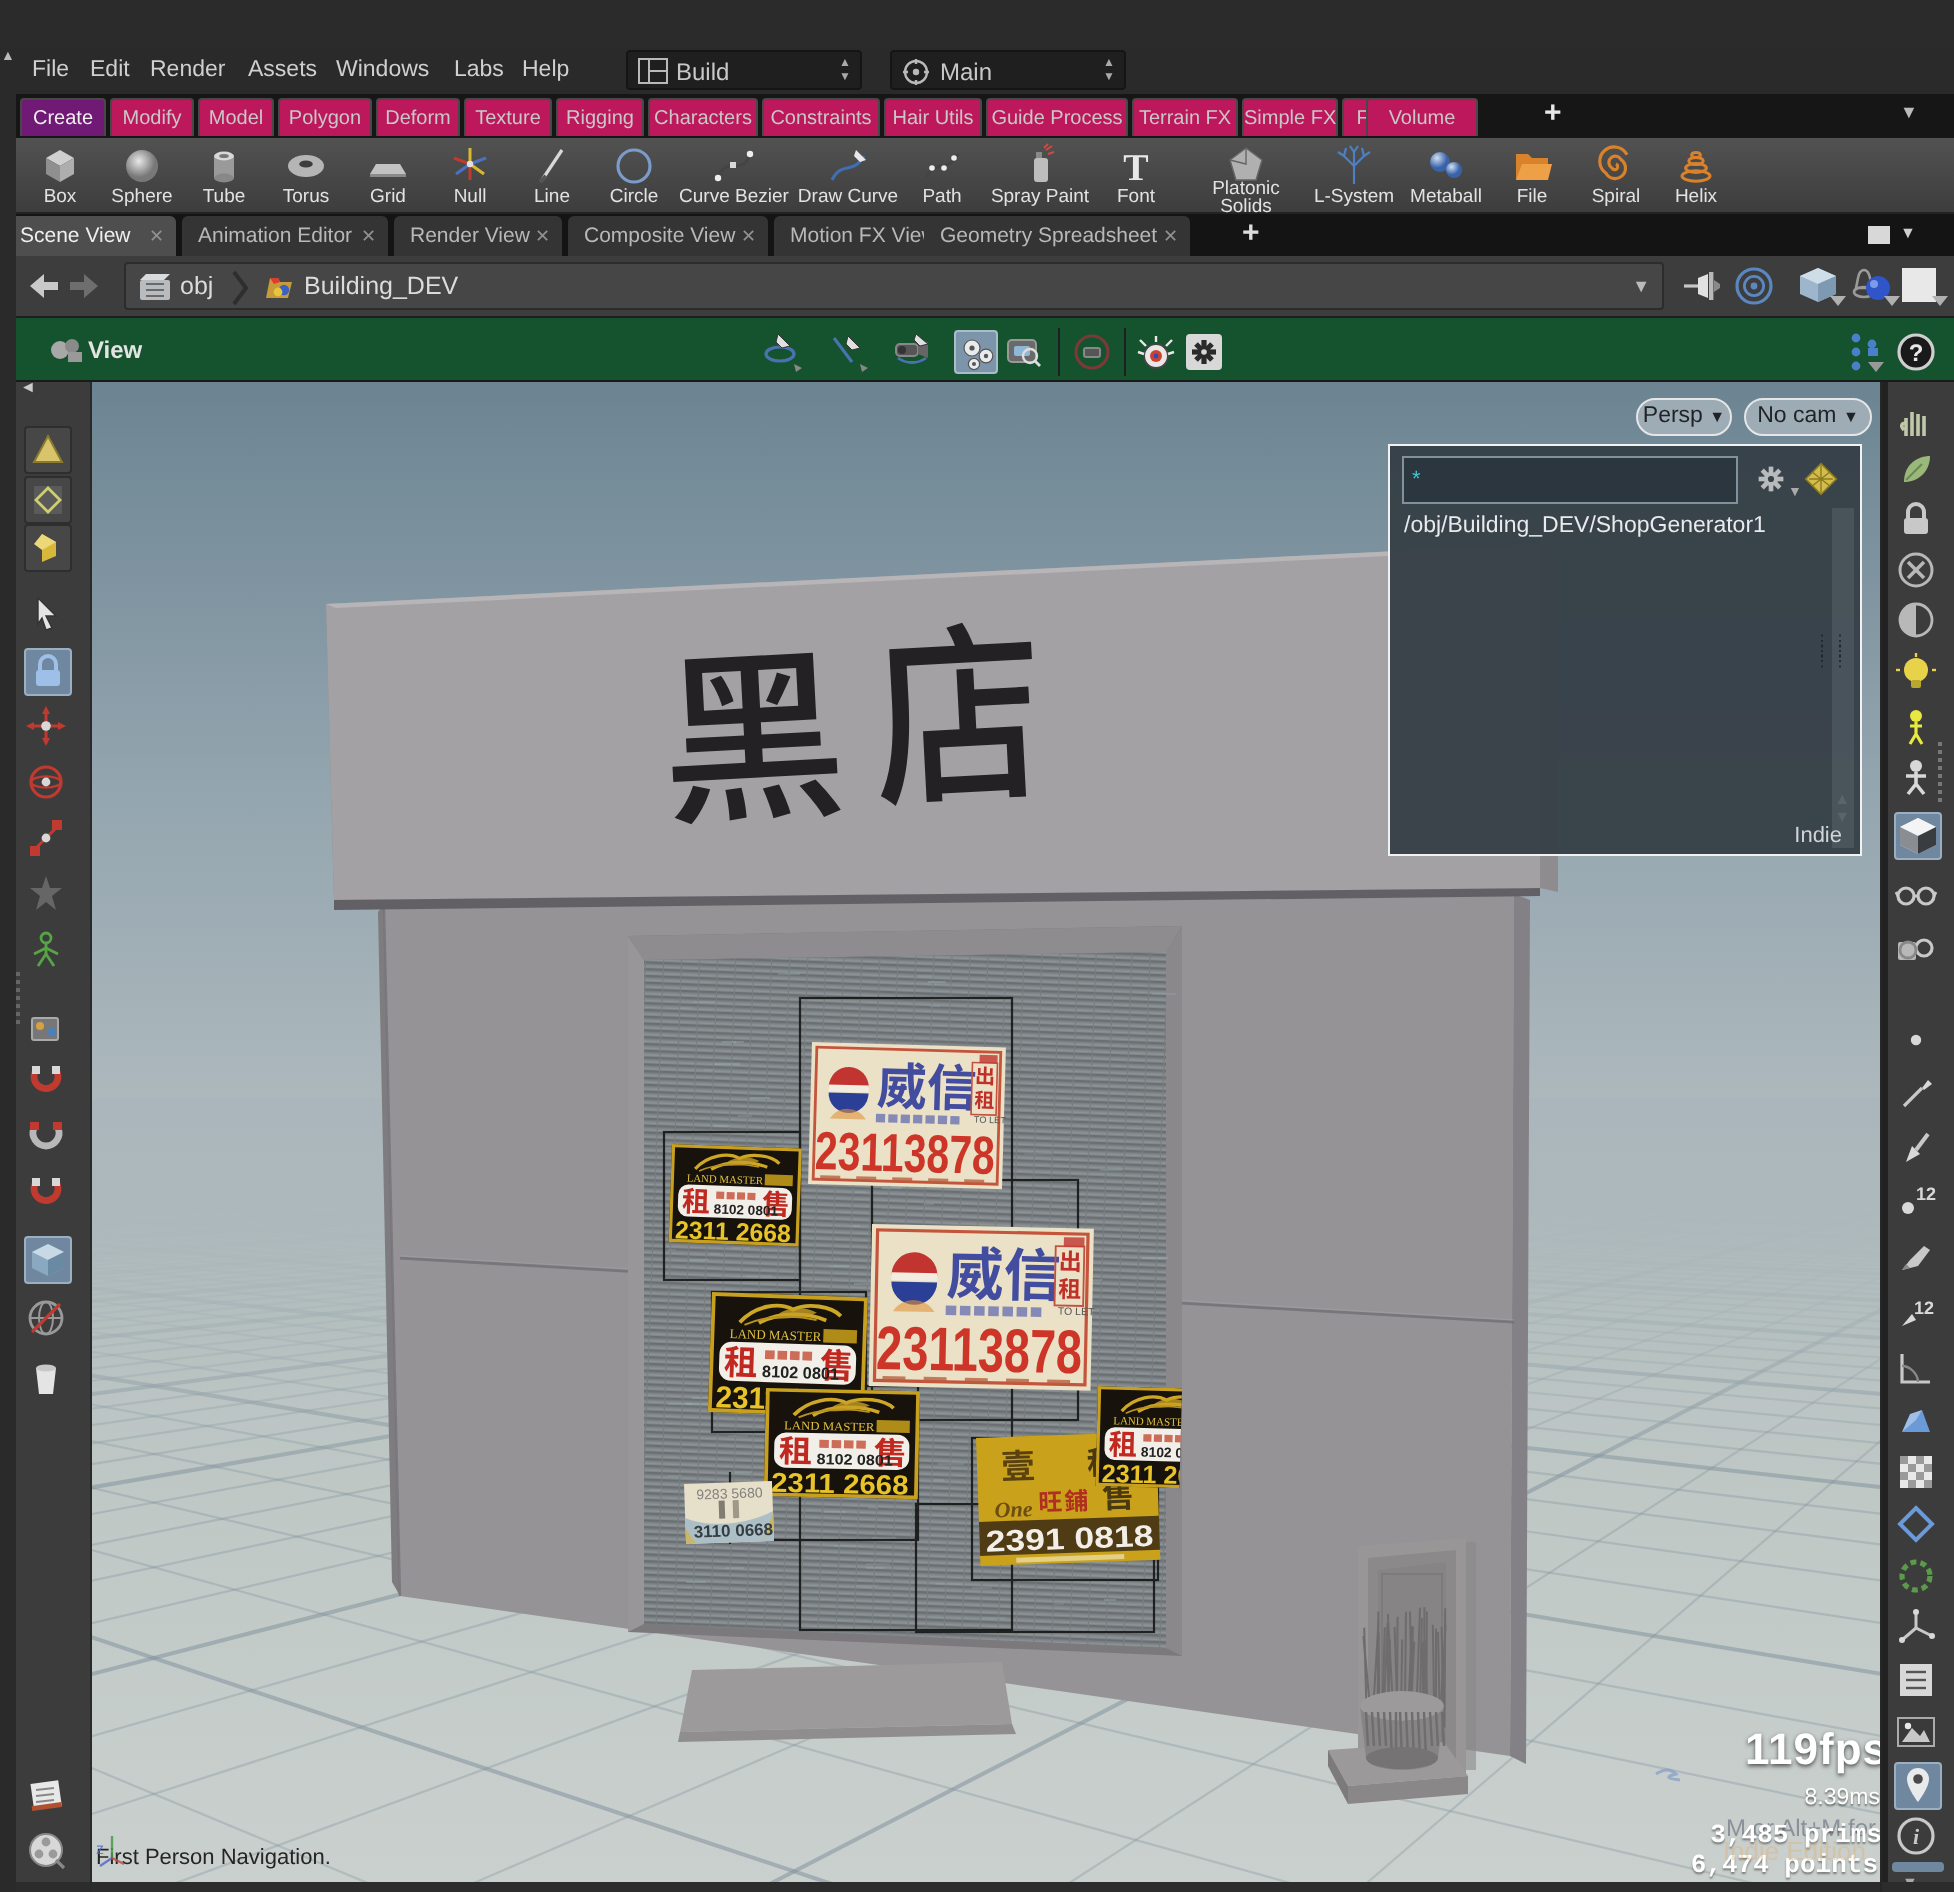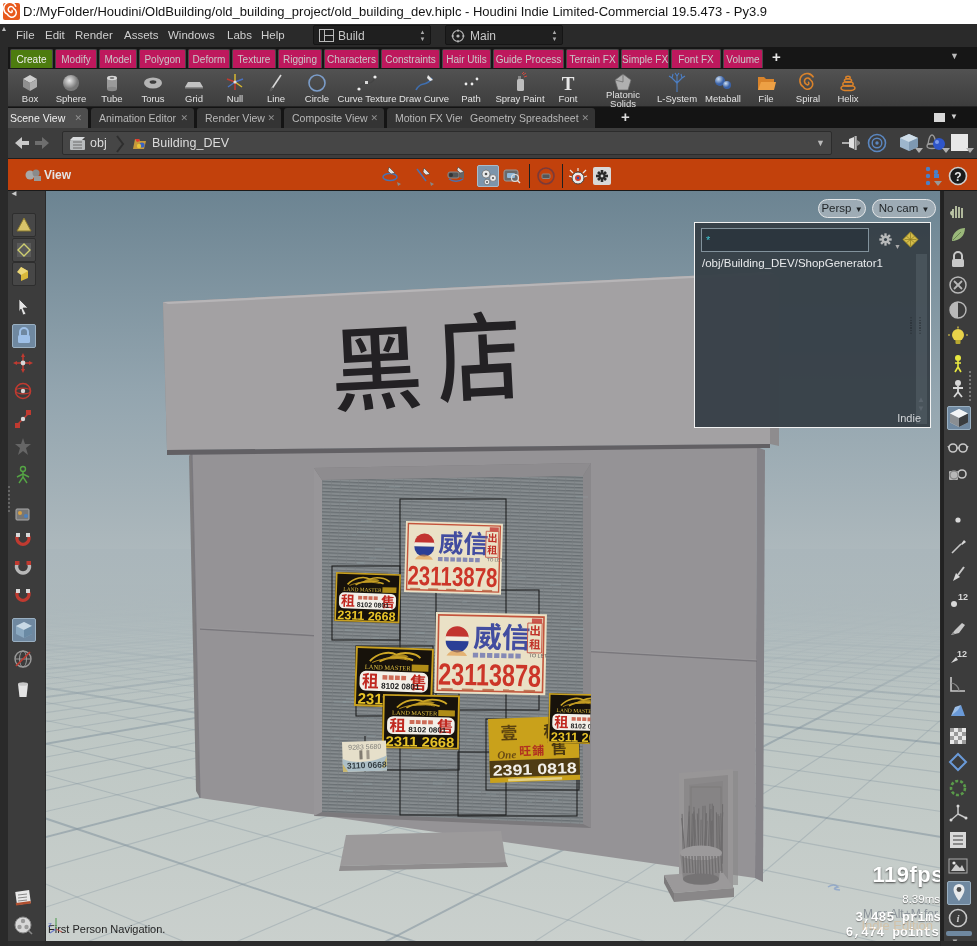--- a/index.html
+++ b/index.html
@@ -8,53 +8,47 @@
 #titlebar{left:0;top:0;width:977px;height:24px;background:#ffffff;color:#141414;font-size:13px}
 #titlebar .t{position:absolute;left:23px;top:4px;white-space:nowrap}
 #logo{position:absolute;left:3px;top:3px;width:17px;height:17px;background:#e8591c;border-radius:2px}
 #menubar{left:0;top:24px;width:977px;height:23px;background:#2a2a2a;color:#cfcfcf;font-size:11.5px}
 #menubar span.mi{position:absolute;top:5px}
 .combo{position:absolute;top:1px;height:20px;background:#1f1f1f;border:1px solid #151515;border-radius:2px;color:#c8c8c8}
 .combo .lbl{position:absolute;left:24px;top:3px;font-size:12px}
 .spin{position:absolute;right:3px;top:3px;width:9px;height:14px;color:#aaa;font-size:6px;line-height:7px;text-align:center}
 #shelftabs{left:0;top:47px;width:977px;height:22px;background:#161616;font-size:10px}
 .stab{position:absolute;top:2px;height:19px;background:#be185d;color:#c8c8c8;text-align:center;line-height:19px;border-radius:2px 2px 0 0;white-space:nowrap;overflow:hidden;border:1px solid #484848;border-bottom:none}
-.stab.act{background:#4d7c0f;color:#f0f0f0}
+.stab.act{background:#701a75;color:#f0f0f0}
 #shelftools{left:0;top:69px;width:977px;height:38px;background:linear-gradient(#525252,#3d3d3d);border-bottom:1px solid #232323}
 .tool{position:absolute;top:1px;width:56px;height:37px;color:#e2e2e2;font-size:9.5px;text-align:center}
 .tool .ic{position:absolute;left:0;right:0;top:1px;height:22px}
 .tool .lb{position:absolute;left:-8px;right:-8px;top:24px;line-height:9.5px}
 #panetabs{left:0;top:107px;width:977px;height:21px;background:#141414;font-size:10.5px}
 .ptab{position:absolute;top:1px;height:20px;background:#343434;color:#b8b8b8;line-height:20px;border-radius:3px 3px 0 0;white-space:nowrap;overflow:hidden}
 .ptab.act{background:#4e4e4e;color:#efefef}
 .ptab .x{position:absolute;right:6px;top:0px;font-size:9px;color:#909090}
 #pathbar{left:0;top:128px;width:977px;height:30px;background:#3d3d3d}
 #pathfield{position:absolute;left:62px;top:3px;width:770px;height:24px;background:#464646;border:1px solid #2c2c2c;border-radius:2px;color:#dcdcdc;font-size:12.5px}
-#viewbar{left:0;top:158px;width:977px;height:33px;background:#c2410c;border-top:1px solid #1e1e1e;border-bottom:1px solid #1a1a1a;color:#dedede}
+#viewbar{left:0;top:158px;width:977px;height:33px;background:#14532d;border-top:1px solid #1e1e1e;border-bottom:1px solid #1a1a1a;color:#dedede}
 #main{left:0;top:191px;width:977px;height:755px;background:#3c3c3c}
 #lefttool{position:absolute;left:0;top:0;width:46px;height:755px;background:#3c3c3c}
 #righttool{position:absolute;left:941px;top:0;width:56px;height:755px;background:#3c3c3c}
 #vp{position:absolute;left:46px;top:0;width:895px;height:755px;overflow:hidden}
 .pill{position:absolute;height:19px;border:1px solid #e4e6e8;border-radius:10px;background:rgba(196,203,208,.55);color:#1f2326;font-size:11.5px;text-align:center;line-height:17px}
 #opanel{position:absolute;left:648px;top:31px;width:237px;height:206px;background:rgba(54,64,71,.96);border:1.5px solid #f2f2f2}
 #osearch{position:absolute;left:6px;top:5px;width:168px;height:24px;background:#2c363e;border:1px solid #82929c;color:#3fc6d4;font-size:11px;padding:2px 4px}
 #opath{position:absolute;left:7px;top:34px;color:#e8eaec;font-size:11.5px}
 #oscroll{position:absolute;right:3px;top:31px;width:11px;bottom:3px;background:rgba(120,132,140,.25)}
 #oindie{position:absolute;right:9px;bottom:3px;color:#d2d5d8;font-size:11px}
 .fpst{position:absolute;color:#fff;text-align:left;white-space:nowrap}
 #helptext{position:absolute;left:2px;top:718px;color:#252525;font-size:11px;white-space:nowrap}
 #helptext2{position:absolute;left:2px;top:732px;color:#252525;font-size:11px}
 </style></head><body>
 <div id="win">
-    <div id="titlebar" class="abs">
-      <div id="logo"><svg width="17" height="17" viewBox="0 0 17 17">
-          <path d="M8.5,8.5 m0,-1.2 a1.2,1.2 0 1,1 -1.6,1.6 a2.8,2.8 0 1,1 3.8,-3.4 a4.6,4.6 0 1,1 -6.4,5.6 a6.2,6.2 0 1,1 8.6,-7.4" fill="none" stroke="#fff" stroke-width="1.5"></path>
-        </svg></div>
-      <span class="t">D:/MyFolder/Houdini/OldBuilding/old_building_project/old_building_dev.hiplc - Houdini Indie Limited-Commercial 19.5.473 - Py3.9</span>
-    </div>
 <div id="menubar" class="abs">
       <span class="mi" style="left:16px">File</span>
       <span class="mi" style="left:45px">Edit</span>
       <span class="mi" style="left:75px">Render</span>
       <span class="mi" style="left:124px">Assets</span>
       <span class="mi" style="left:168px">Windows</span>
       <span class="mi" style="left:227px">Labs</span>
       <span class="mi" style="left:261px">Help</span>
       <div class="combo" style="left:313px;width:118px">
         <svg width="15" height="13" viewBox="0 0 15 13" style="position:absolute;left:5px;top:3px">
@@ -83,21 +77,21 @@
       <div class="stab" style="left:188px;width:42px">Deform</div>
       <div class="stab" style="left:232px;width:44px">Texture</div>
       <div class="stab" style="left:278px;width:44px">Rigging</div>
       <div class="stab" style="left:324px;width:55px">Characters</div>
       <div class="stab" style="left:381px;width:59px">Constraints</div>
       <div class="stab" style="left:442px;width:49px">Hair Utils</div>
       <div class="stab" style="left:493px;width:71px">Guide Process</div>
       <div class="stab" style="left:566px;width:53px">Terrain FX</div>
       <div class="stab" style="left:621px;width:48px">Simple FX</div>
       <div class="stab" style="left:671px;width:50px">Font FX</div>
-      <div class="stab" style="left:723px;width:40px">Volume</div>
+      <div class="stab" style="left:683px;width:56px">Volume</div>
       <span style="position:absolute;left:772px;top:1px;color:#e8e8e8;font-size:15px;font-weight:bold">+</span>
       <span style="position:absolute;left:950px;top:4px;color:#bbb;font-size:9px">▼</span>
     </div>
 <div id="shelftools" class="abs">
       <div class="tool" style="left:2px">
         <div class="ic"><svg width="24" height="22" viewBox="0 0 24 22" style="">
             <g>
               <polygon points="5,8 12,4 19,8 12,12" fill="#cfcfcf"></polygon>
               <polygon points="5,8 12,12 12,20 5,16" fill="#8f8f8f"></polygon>
               <polygon points="19,8 12,12 12,20 19,16" fill="#aeaeae"></polygon>
@@ -171,21 +165,21 @@
           </svg></div>
         <div class="lb" style="">Circle</div>
       </div>
       <div class="tool" style="left:339px">
         <div class="ic"><svg width="24" height="22" viewBox="0 0 24 22" style="">
             <path d="M4,18 C8,6 16,18 20,6" fill="none" stroke="#444" stroke-width="1.4"></path>
             <circle cx="4" cy="18" r="1.6" fill="#eee"></circle>
             <circle cx="20" cy="6" r="1.6" fill="#eee"></circle>
             <rect x="10" y="10" width="3" height="3" fill="#d8d8d8"></rect>
           </svg></div>
-        <div class="lb" style="">Curve Texture</div>
+        <div class="lb" style="">Curve Bezier</div>
       </div>
       <div class="tool" style="left:396px">
         <div class="ic"><svg width="24" height="22" viewBox="0 0 24 22" style="">
             <path d="M4,19 C9,9 14,17 20,7" fill="none" stroke="#3f6fb0" stroke-width="1.6"></path>
             <polygon points="16,4 21,9 18,10 15,7" fill="#e8e8e8"></polygon>
           </svg></div>
         <div class="lb" style="">Draw Curve</div>
       </div>
       <div class="tool" style="left:443px">
         <div class="ic"><svg width="24" height="22" viewBox="0 0 24 22" style="">

